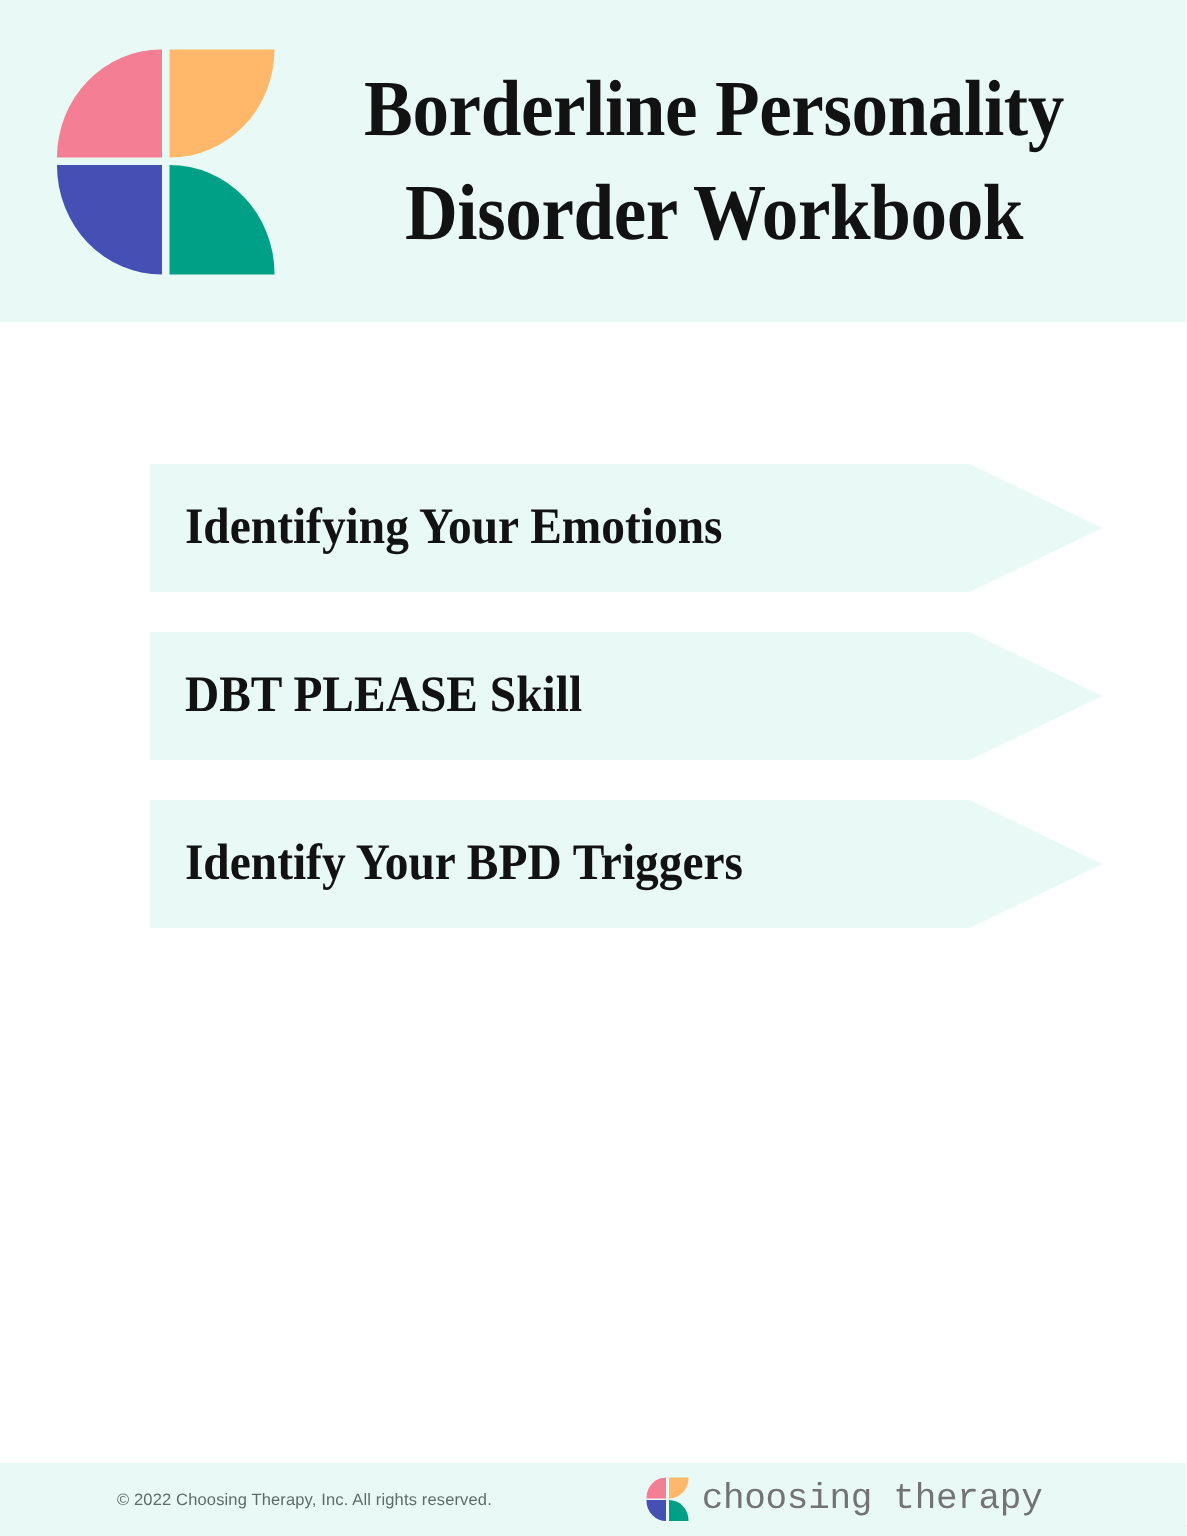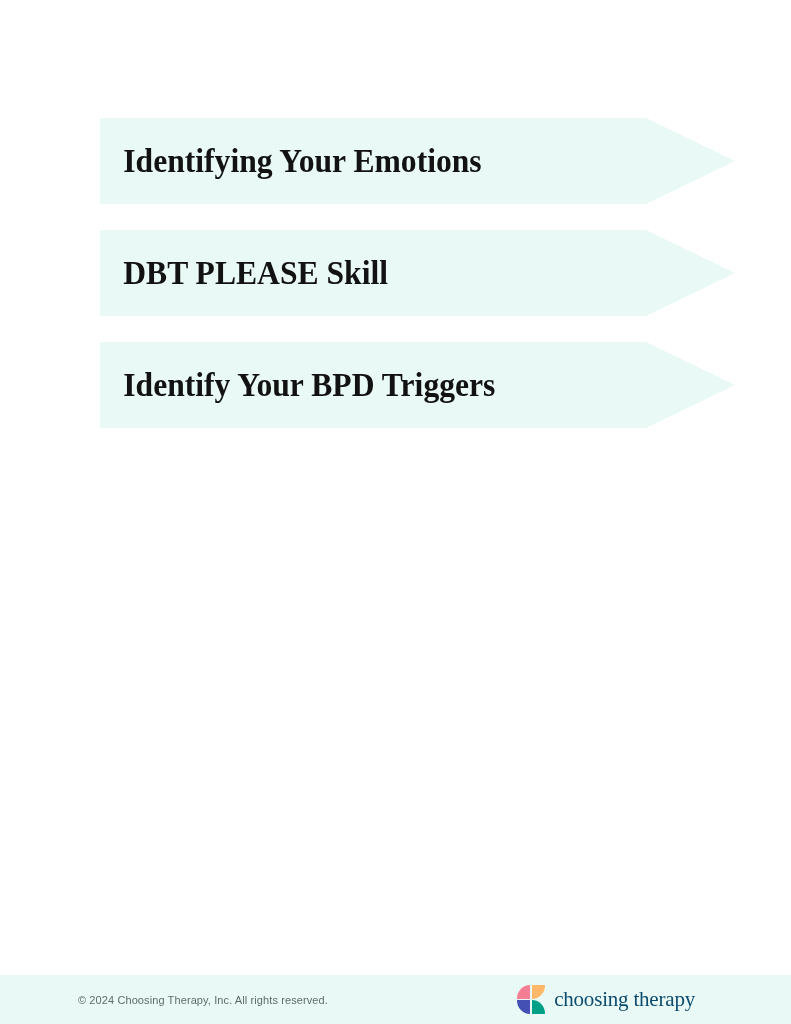--- a/index.html
+++ b/index.html
@@ -72,21 +72,21 @@
     transform: scaleX(0.92);
     transform-origin: center;
     white-space: pre-line;
   }
 
   
   .main {
     flex: 1 1 auto;
     position: relative;
     background: #ffffff;
-    padding-top: 118px;
+    padding-top: 94px;
   }
 
   .items {
     list-style: none;
     display: flex;
     flex-direction: column;
     gap: 26px;
   }
 
   .item {
@@ -147,32 +147,47 @@
     width: 28px;
     height: 29px;
     display: grid;
     grid-template-columns: 1fr 1fr;
     grid-template-rows: 1fr 1fr;
     gap: 1.5px;
   }
   .footer-mark .q { width: 100%; height: 100%; }
 
   .footer-wordmark {
-    font-family: Liberation Serif, serif;
-    font-size: 21px;
-    color: #0c4a6e;
+    font-family: Liberation Mono, monospace;
+    font-size: 24px;
+    color: #737373;
     letter-spacing: -0.2px;
     line-height: 1;
   }
 </style>
 </head>
 <body>
 
 <div class="page">
 
+  <header class="header">
+
+    <div class="brand-mark">
+      <div class="q q-tl" style="background:#f47f95"></div>
+      <div class="q q-tr" style="background:#ffb869"></div>
+      <div class="q q-bl" style="background:#4450b4"></div>
+      <div class="q q-br" style="background:#00a087"></div>
+    </div>
+
+    <div class="title-block">
+      <h1 class="doc-title">Borderline Personality
+Disorder Workbook</h1>
+    </div>
+
+  </header>
 
   <main class="main">
     <ul class="items">
 
       <li class="item">
         <span class="item-shape"></span>
         <span class="item-label">Identifying Your Emotions</span>
       </li>
 
       <li class="item">
@@ -183,21 +198,21 @@
       <li class="item">
         <span class="item-shape"></span>
         <span class="item-label">Identify Your BPD Triggers</span>
       </li>
 
 
     </ul>
   </main>
 
   <footer class="footer">
-    <span class="copyright">© 2024 Choosing Therapy, Inc. All rights reserved.</span>
+    <span class="copyright">© 2022 Choosing Therapy, Inc. All rights reserved.</span>
 
     <div class="footer-brand">
       <div class="footer-mark">
         <div class="q q-tl" style="background:#f47f95"></div>
         <div class="q q-tr" style="background:#ffb869"></div>
         <div class="q q-bl" style="background:#4450b4"></div>
         <div class="q q-br" style="background:#00a087"></div>
       </div>
       <span class="footer-wordmark">choosing therapy</span>
     </div>

